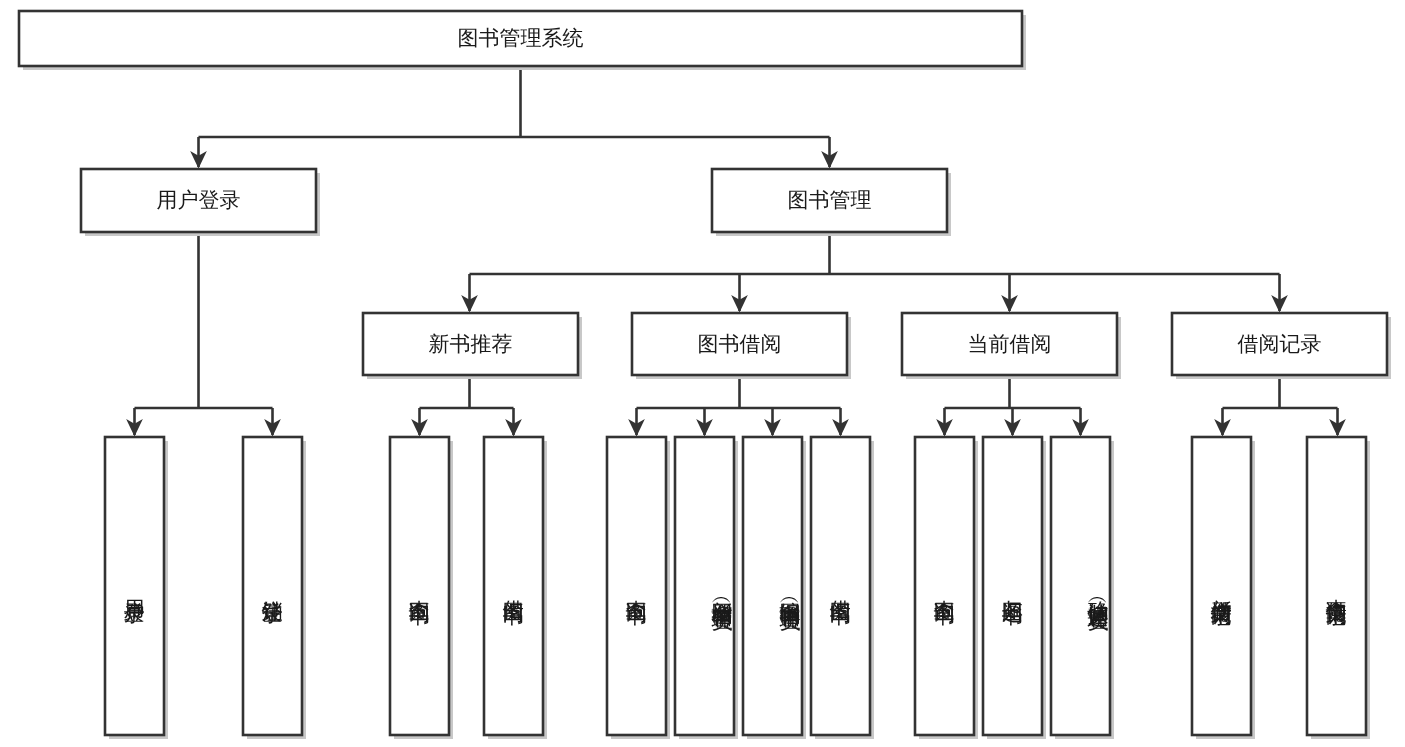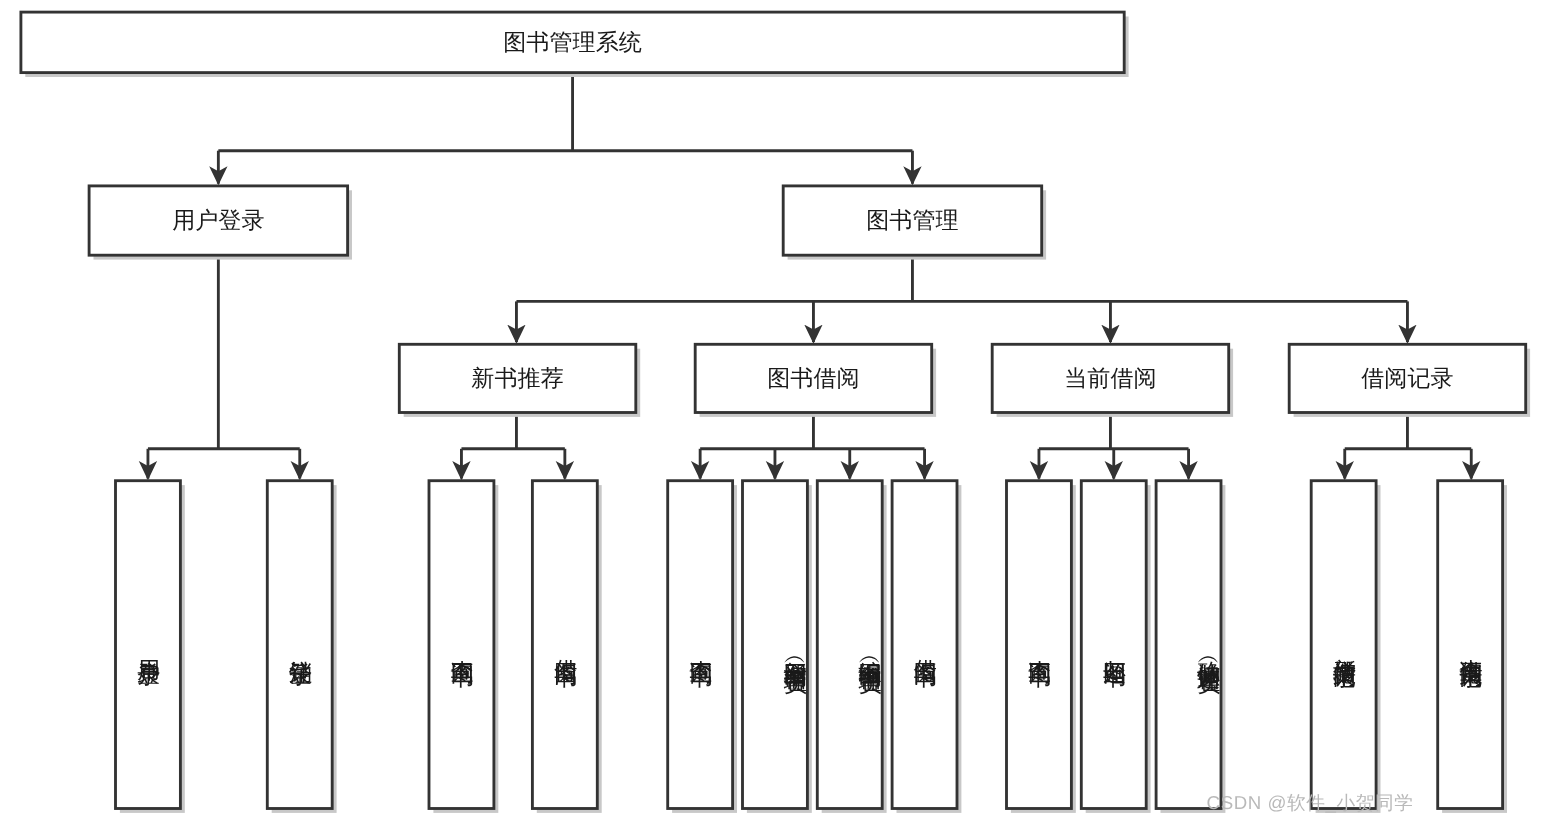--- a/index.html
+++ b/index.html
@@ -165,14 +165,13 @@
   <div class="leaf-label" style="left:607px;top:437px;width:59px;height:298px;display:flex;align-items:center;justify-content:center;">查询图书</div>
   <div class="leaf-label" style="left:675px;top:437px;width:59px;height:298px;display:flex;align-items:flex-start;justify-content:center;padding-top:10px;box-sizing:border-box;">新增图书（管理员）</div>
   <div class="leaf-label" style="left:743px;top:437px;width:59px;height:298px;display:flex;align-items:flex-start;justify-content:center;padding-top:10px;box-sizing:border-box;">编辑图书（管理员）</div>
   <div class="leaf-label" style="left:811px;top:437px;width:59px;height:298px;display:flex;align-items:center;justify-content:center;">借阅图书</div>
   <div class="leaf-label" style="left:915px;top:437px;width:59px;height:298px;display:flex;align-items:center;justify-content:center;">查询图书</div>
   <div class="leaf-label" style="left:983px;top:437px;width:59px;height:298px;display:flex;align-items:center;justify-content:center;">归还图书</div>
   <div class="leaf-label" style="left:1051px;top:437px;width:59px;height:298px;display:flex;align-items:flex-start;justify-content:center;padding-top:10px;box-sizing:border-box;">确认归还（管理员）</div>
   <div class="leaf-label" style="left:1192px;top:437px;width:59px;height:298px;display:flex;align-items:center;justify-content:center;">新增借阅记录</div>
   <div class="leaf-label" style="left:1307px;top:437px;width:59px;height:298px;display:flex;align-items:center;justify-content:center;">查询借阅记录</div>
 
-  <div id="watermark">CSDN @软件_小贺同学</div>
 </div>
 
 </body></html>

